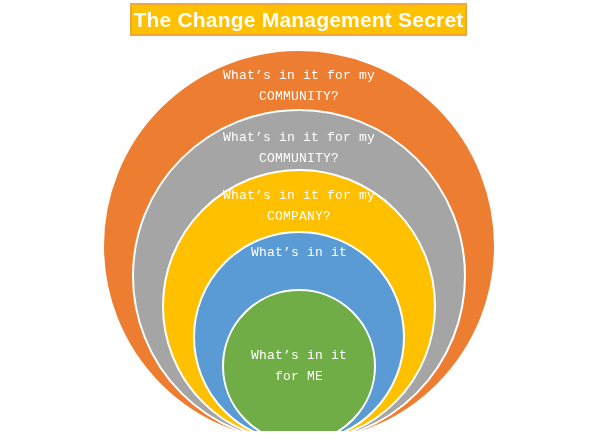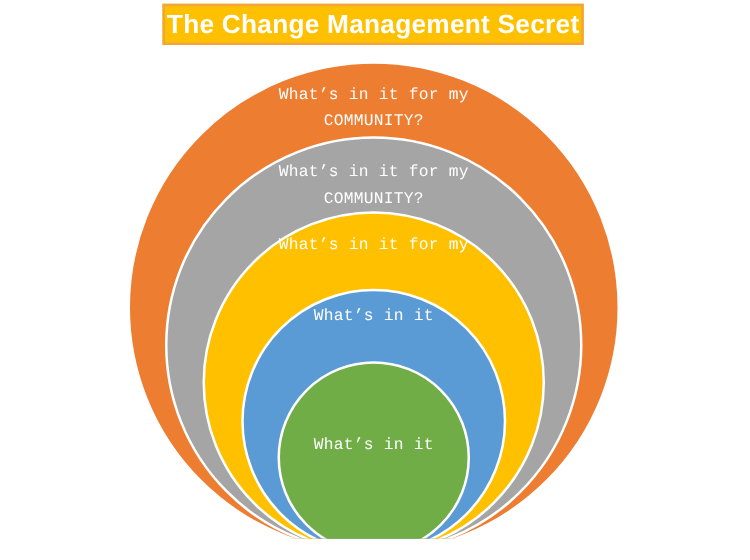--- a/index.html
+++ b/index.html
@@ -86,23 +86,25 @@
     <div>COMMUNITY?</div>
   </div>
 
   <div class="ring-label label-customer">
     <div>What’s in it for my</div>
     <div>COMMUNITY?</div>
   </div>
 
   <div class="ring-label label-company">
     <div>What’s in it for my</div>
+    <div>COMPANY?</div>
   </div>
 
   <div class="ring-label label-team">
     <div>What’s in it</div>
   </div>
 
   <div class="ring-label label-me">
     <div>What’s in it</div>
+    <div>for ME</div>
   </div>
 
 </div>
 
 </body></html>

